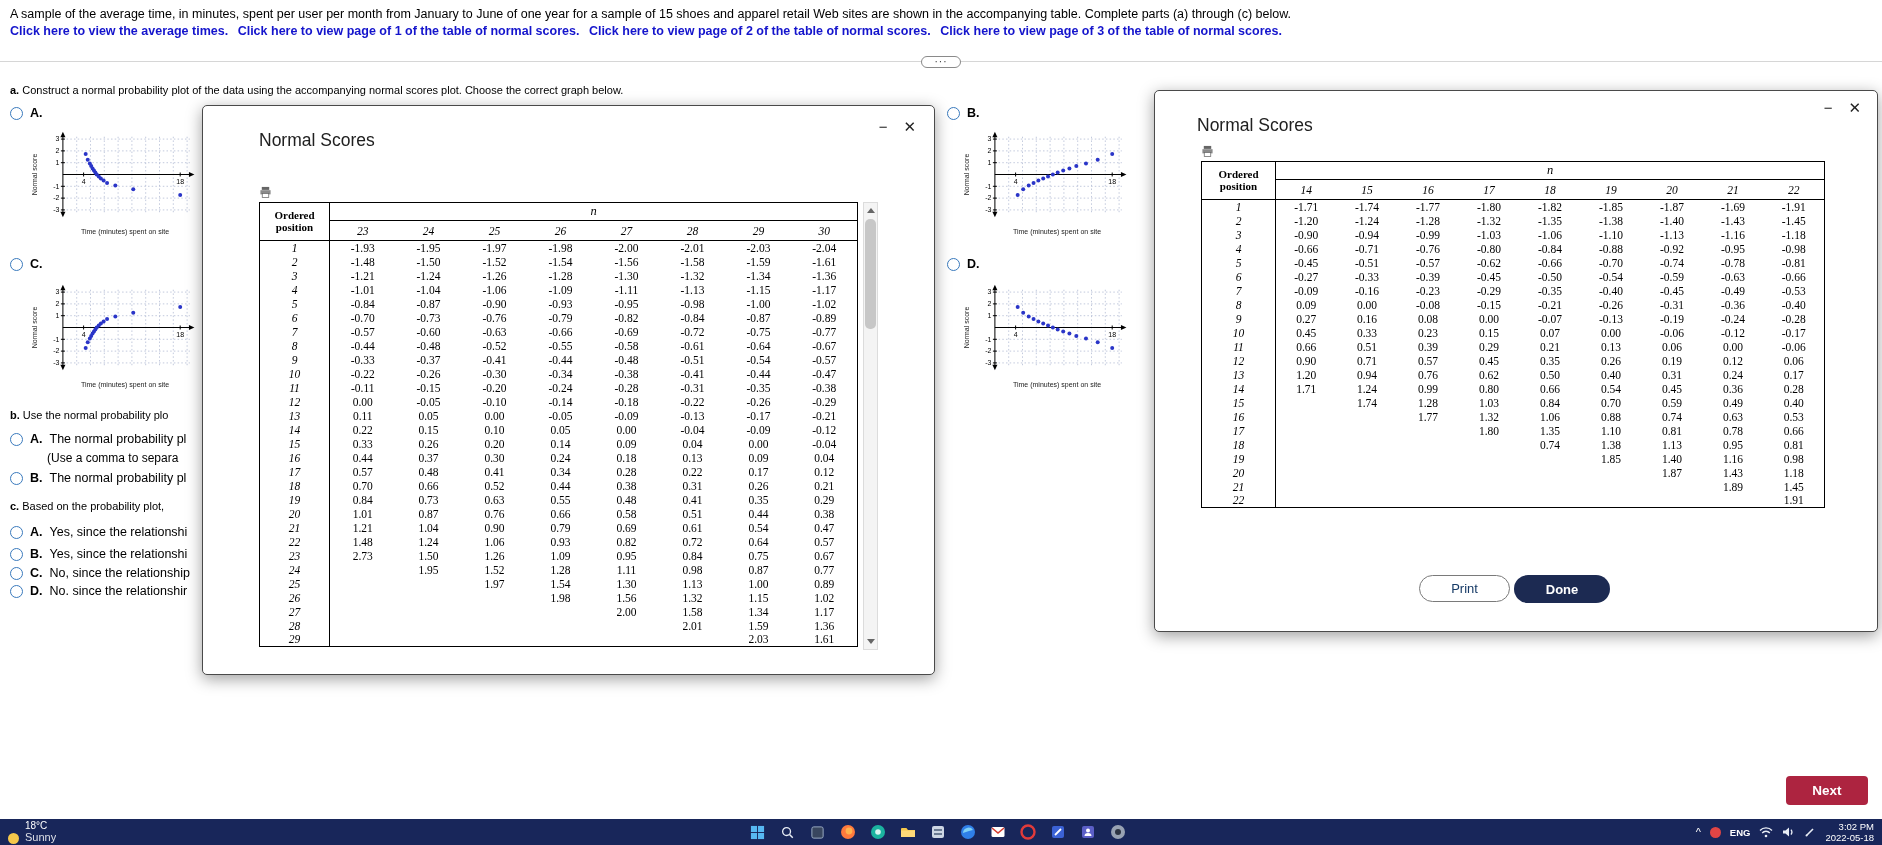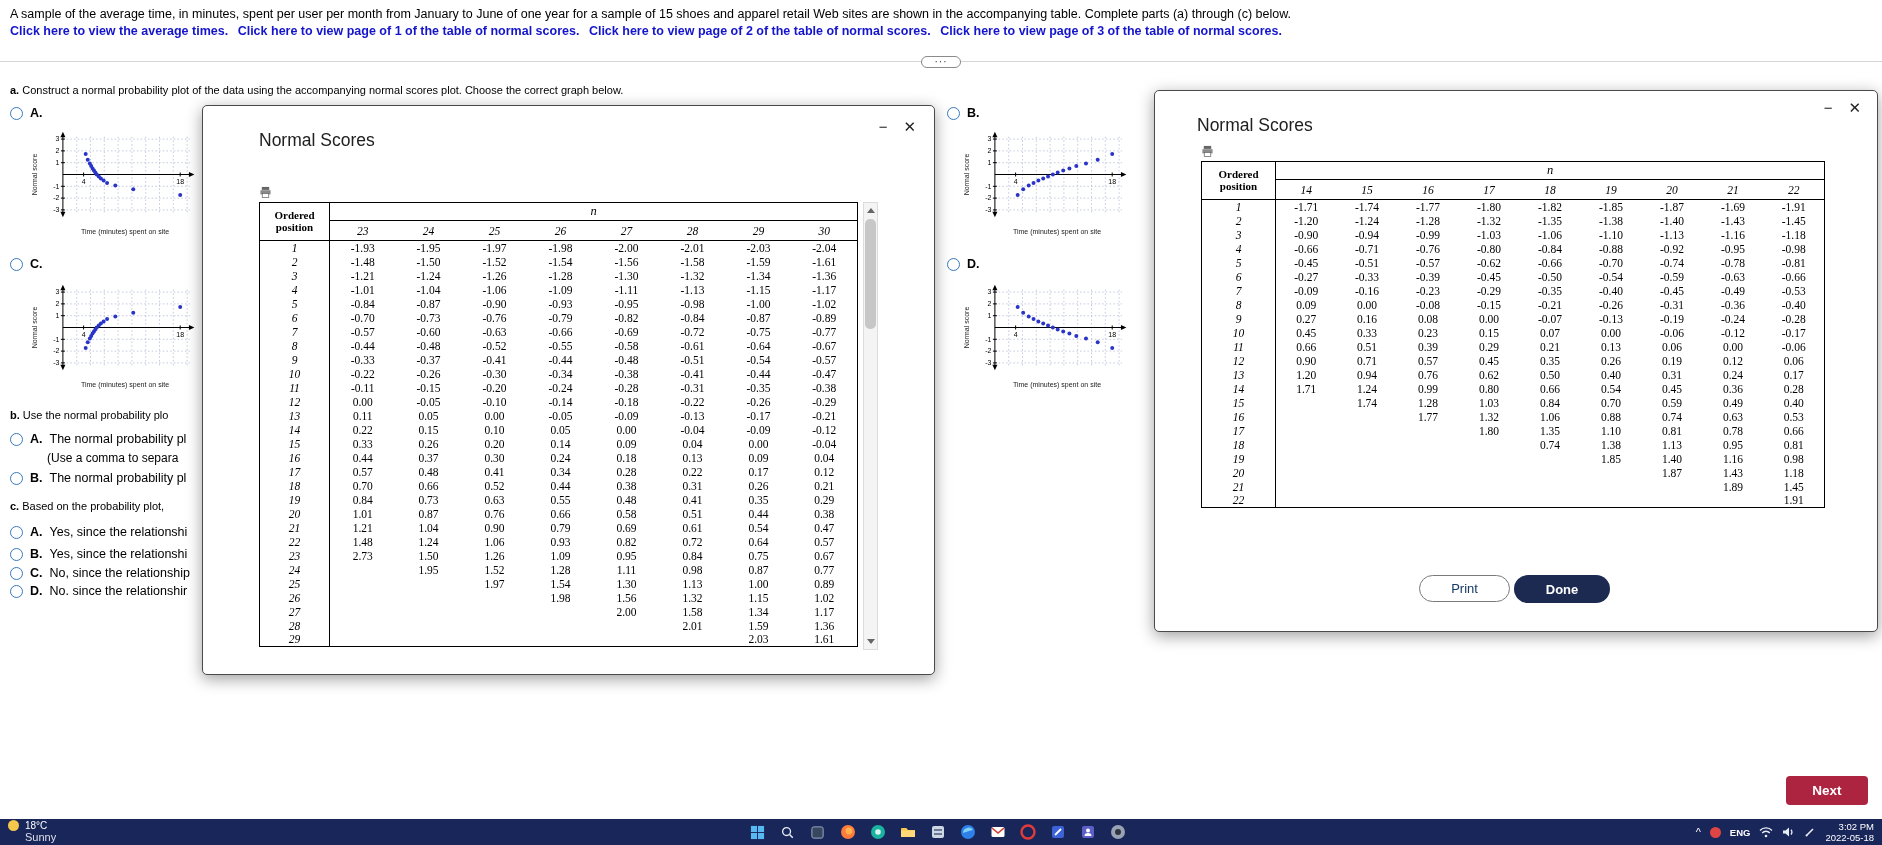--- a/index.html
+++ b/index.html
@@ -46,21 +46,21 @@
   .tri-up{width:0;height:0;border-left:4px solid transparent;border-right:4px solid transparent;border-bottom:5px solid #666}
   .tri-down{width:0;height:0;border-left:4px solid transparent;border-right:4px solid transparent;border-top:5px solid #666}
   .sb-thumb{position:absolute;left:1px;top:16px;width:11px;height:110px;background:#c7c7c7;border-radius:5px;cursor:pointer}
   .btn-print{position:absolute;width:91px;height:27px;border:1px solid #7a7a7a;border-radius:14px;background:#fff;
              color:#163a66;font-size:13px;display:flex;align-items:center;justify-content:center;cursor:pointer}
   .btn-done{position:absolute;width:96px;height:28px;border-radius:15px;background:var(--done_bg);
             color:#fff;font-size:13px;font-weight:700;display:flex;align-items:center;justify-content:center;cursor:pointer}
   .btn-next{right:14px;top:776px;width:82px;height:29px;border-radius:4px;background:var(--next_bg);color:#fff;
             font-size:13.5px;font-weight:700;display:flex;align-items:center;justify-content:center;cursor:pointer}
   .taskbar{left:0;right:0;bottom:0;height:26px;background:var(--taskbar_bg);color:#fff;display:flex;align-items:center;font-size:10px;z-index:40}
-  .weather{display:flex;align-items:flex-start;gap:6px;padding-left:8px;width:180px;cursor:pointer}
+  .weather{display:flex;align-items:flex-end;gap:6px;padding-left:8px;width:180px;cursor:pointer}
   .sun{width:11px;height:11px;border-radius:50%;background:#f5c84b}
   .wtxt{line-height:1.1;overflow:hidden;height:24px}
   .wdesc{font-size:11px;opacity:.85}
   .task-icons{display:flex;align-items:center;gap:12px;margin:0 auto}
   .ticon{width:18px;height:18px;display:flex;align-items:center;justify-content:center;cursor:pointer}
   .tray{display:flex;align-items:center;gap:9px;padding-right:8px}
   .tray .chev{font-size:11px;cursor:pointer}
   .badge{width:11px;height:11px;border-radius:50%;background:#e04545;display:inline-block;cursor:pointer}
   .lang{font-size:9.5px;font-weight:700;cursor:pointer}
   .clock{text-align:right;font-size:9.5px;line-height:1.2;cursor:pointer}

